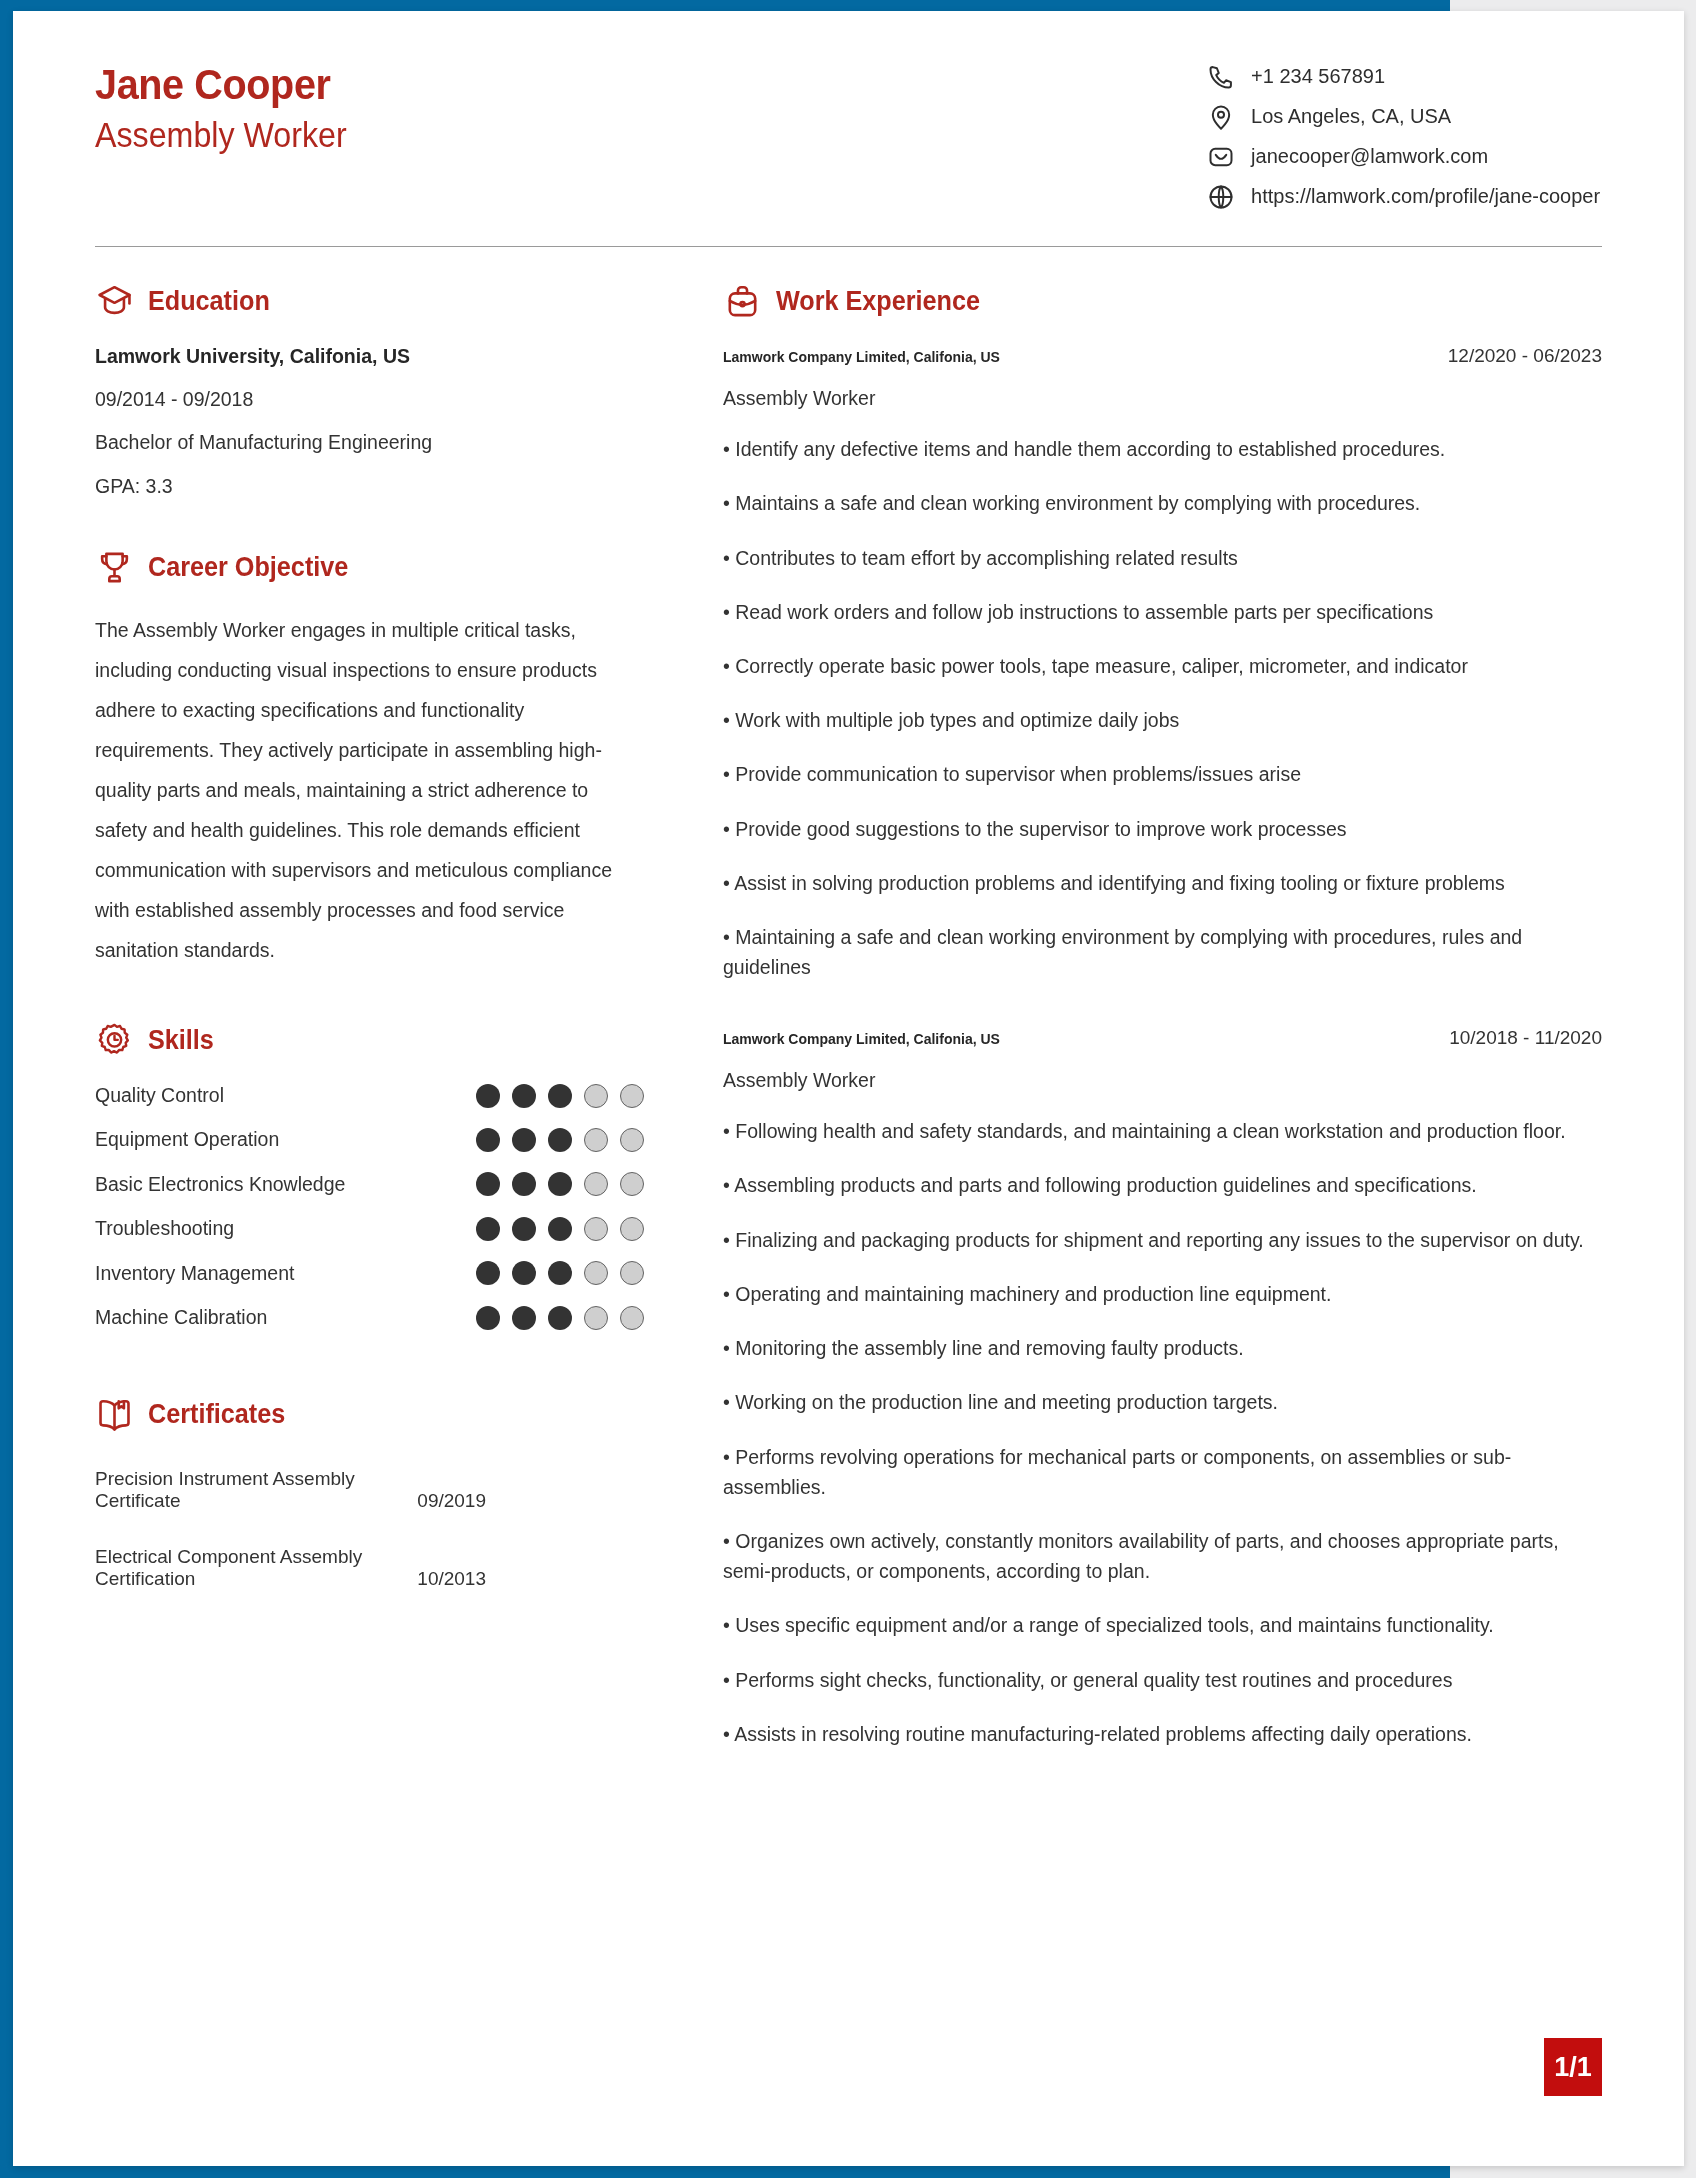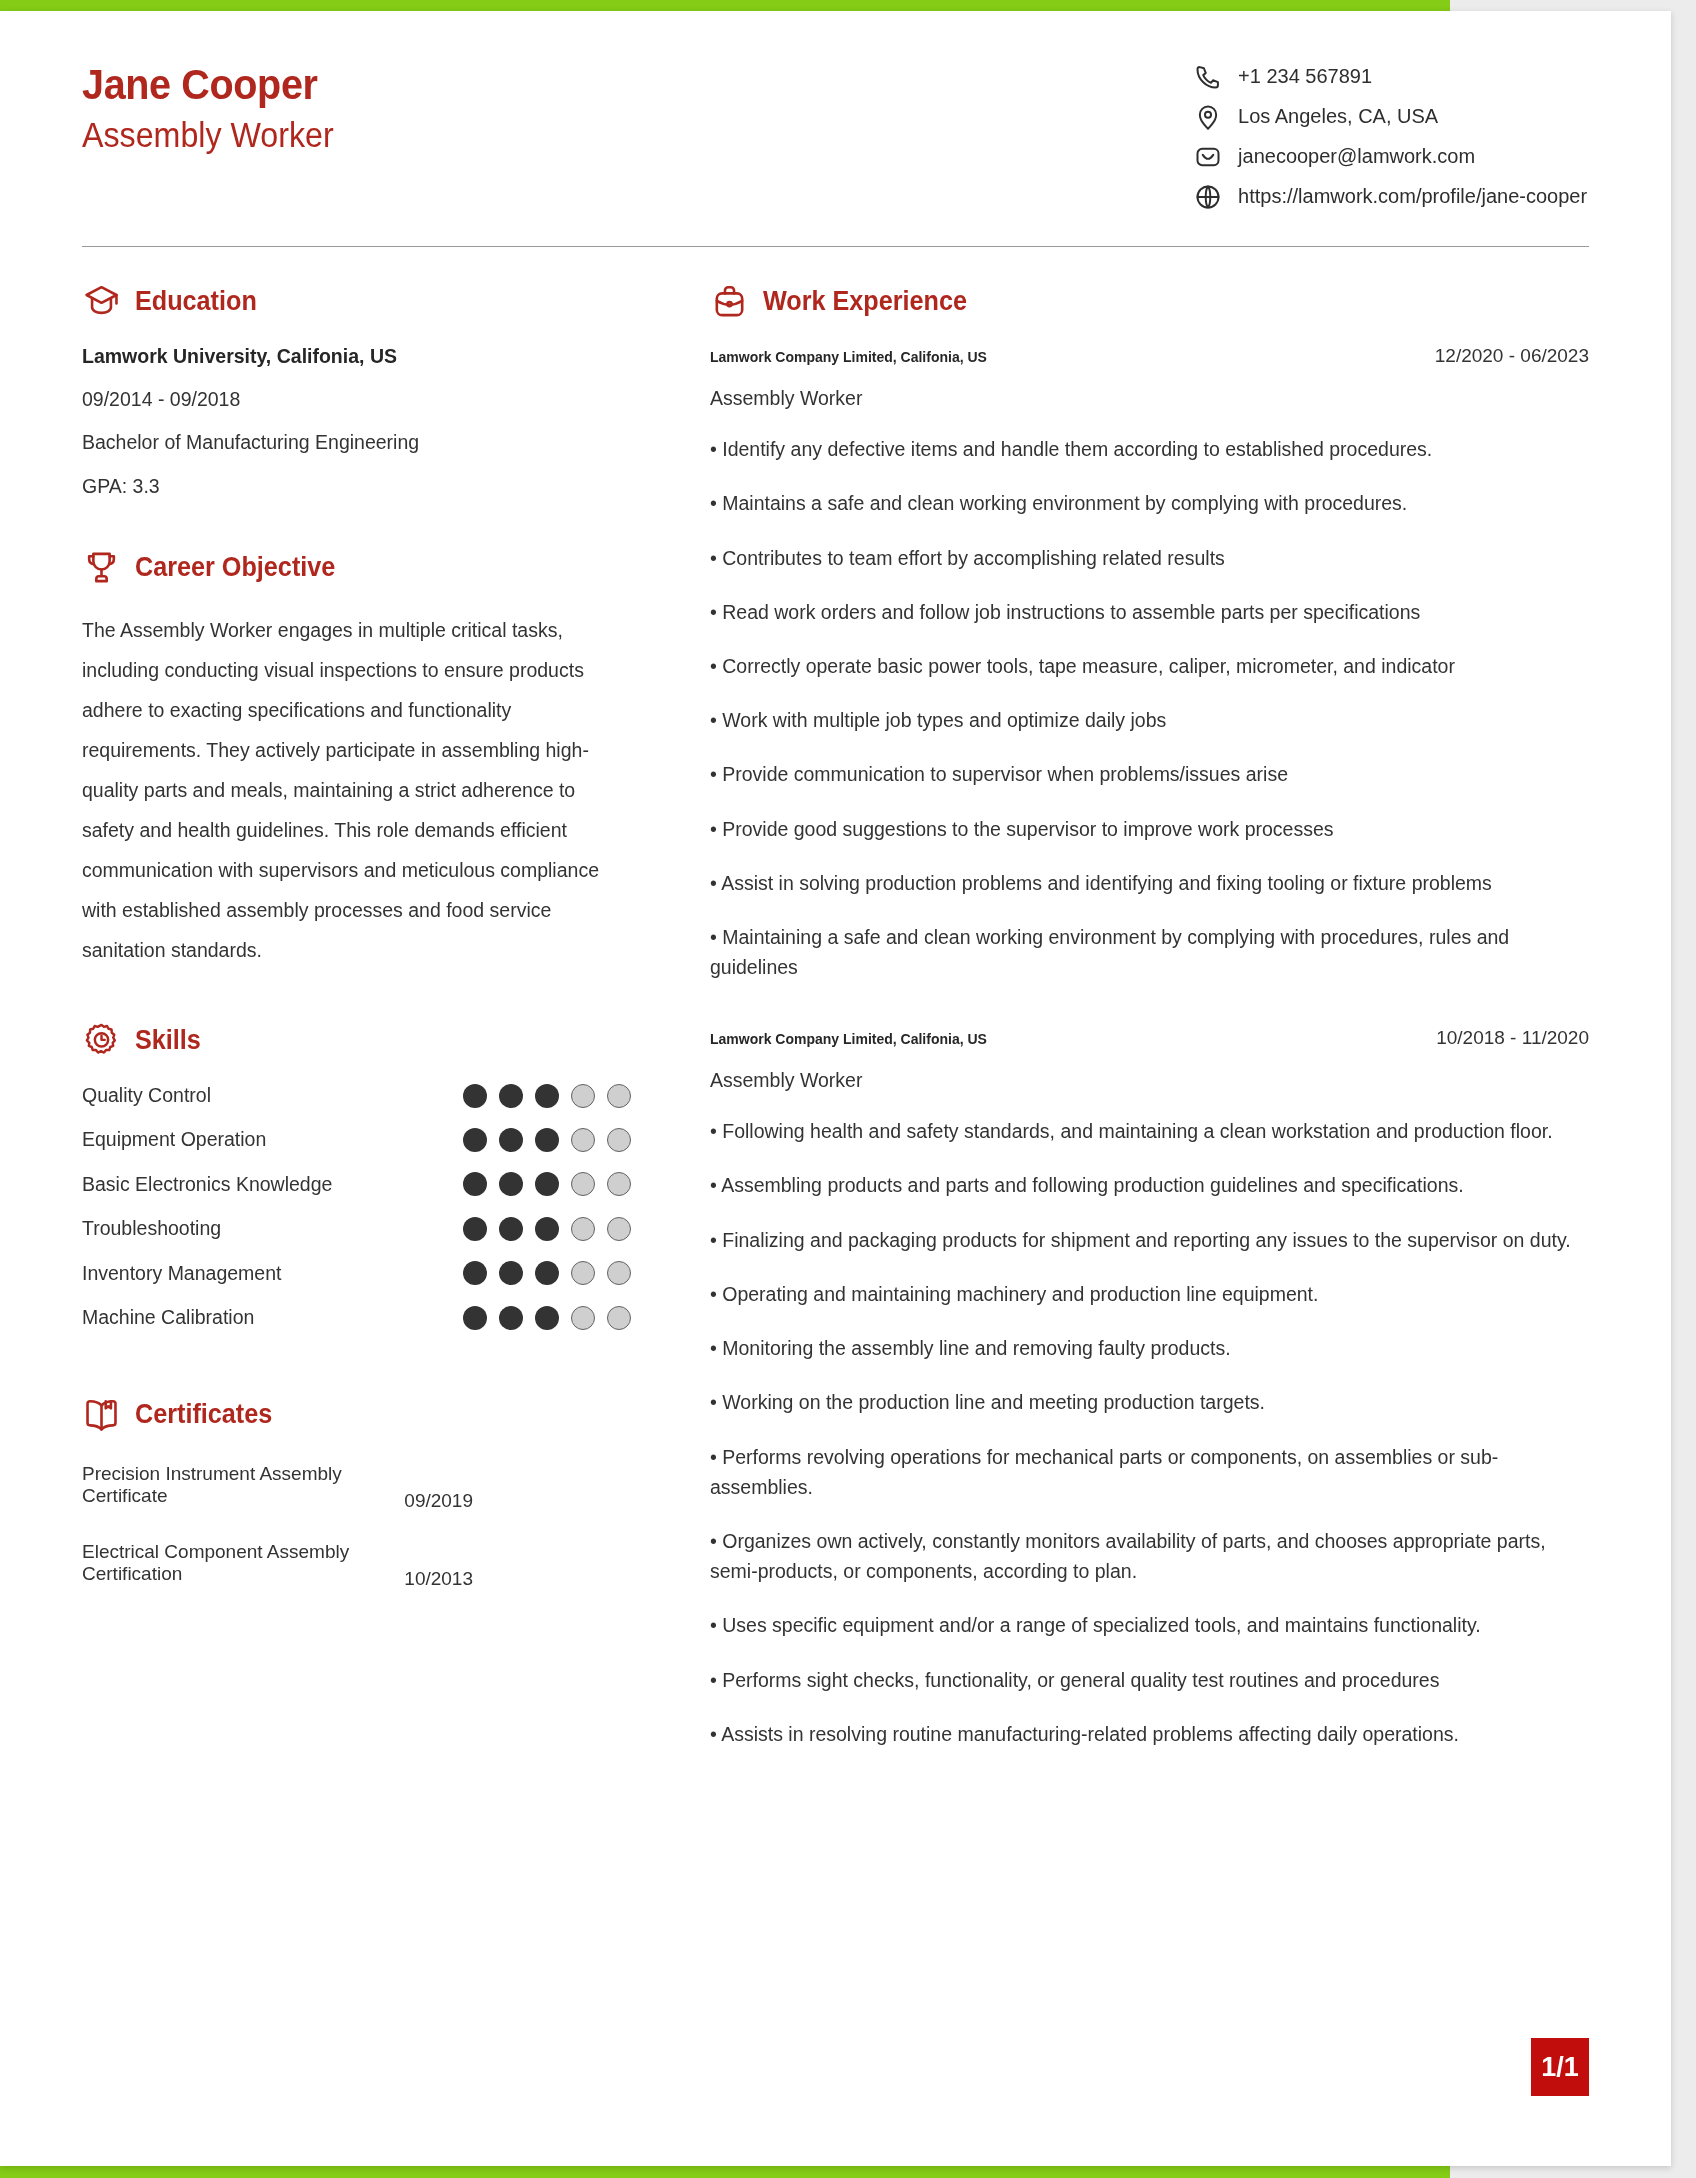--- a/index.html
+++ b/index.html
@@ -4,22 +4,22 @@
 <style>
   * { box-sizing: border-box; margin: 0; padding: 0; }
   html, body {
     width: 1697px;
     background: #ececed;
     font-family: "Liberation Sans", sans-serif;
   }
   .page-wrap {
     width: 1450px;
     height: 2179px;
-    padding: 11px 13px 13px 0;
-    background: #84cc16;
+    padding: 11px 13px 13px 13px;
+    background: #0369a1;
   }
   .page {
     width: 1671px;
     height: 2155px;
     background: #ffffff;
     box-shadow: 0 1.9px 6.5px rgba(0,0,0,0.16);
     position: relative;
     padding: 0 82px;
   }
 
@@ -130,21 +130,21 @@
   }
   .skill-name { font-size: 19.5px; color: #333333; }
   .dots { display: flex; gap: 12px; }
   .dot { width: 24px; height: 24px; border-radius: 50%; }
   .dot.on { background: #333333; }
   .dot.off { background: #cfcfcf; border: 1.4px solid #636363; }
 
   
   .cert-row {
     display: flex;
-    align-items: center;
+    align-items: flex-end;
     justify-content: space-between;
     margin-bottom: 24px;
     padding-right: 158px;
   }
   .cert-name { font-size: 19px; color: #333333; }
   .cert-date { font-size: 19px; color: #333333; white-space: nowrap; margin-top: 32px; }
 
   
   .job { margin-bottom: 9.3px; }
   .job-head {

